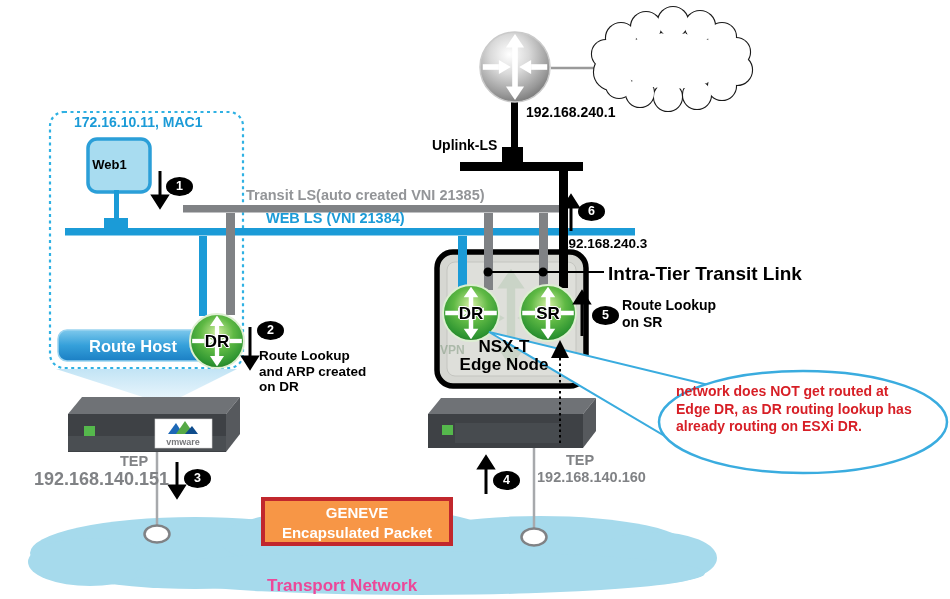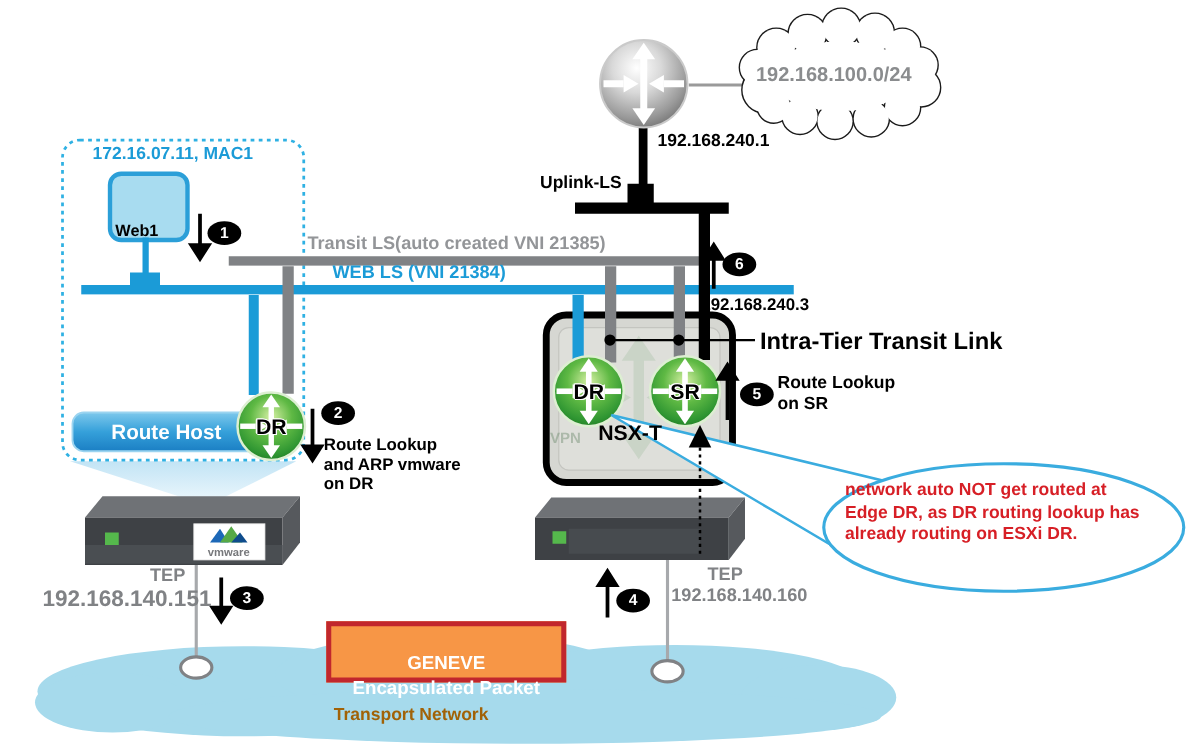--- a/index.html
+++ b/index.html
@@ -6,21 +6,21 @@
   #stage{position:relative;width:950px;height:599px;background:#fff;overflow:hidden;
          font-family:"Liberation Sans","DejaVu Sans",sans-serif;}
   #shapes{position:absolute;left:0;top:0;z-index:1;}
   .lbl{position:absolute;z-index:3;font-weight:bold;white-space:nowrap;}
   .badge{position:absolute;z-index:4;width:27px;height:19px;border-radius:50%;
          background:#000;color:#fff;font-size:12.5px;font-weight:bold;
          text-align:center;line-height:19px;}
   .outlined{text-shadow:-1px 0 #fff,1px 0 #fff,0 -1px #fff,0 1px #fff,1px 1px #fff,-1px -1px #fff;}
   .geneve{position:absolute;z-index:3;left:261px;top:497px;width:192px;height:49px;
           box-sizing:border-box;background:#F79646;border:4px solid #C1272D;
-          color:#fff;font-weight:bold;font-size:15px;text-align:center;line-height:20px;padding-top:20px;}
+          color:#fff;font-weight:bold;font-size:15px;text-align:center;line-height:20px;padding-top:2px;}
   .callout-text{position:absolute;z-index:4;left:676px;top:383px;width:270px;
           color:#D71F26;font-weight:bold;font-size:14px;line-height:17.5px;}
   .centered{text-align:center;}
 </style>
 </head>
 <body>
 
 <div id="stage">
 
 <svg id="shapes" width="950" height="599" viewBox="0 0 950 599">
@@ -201,66 +201,66 @@
         <polygon points="486,457 479,468 493,468"></polygon>
     <line x1="582" y1="336" x2="582" y2="302"></line>
         <polygon points="582,292 575,303 589,303"></polygon>
     <line x1="571" y1="231" x2="571" y2="206"></line>
         <polygon points="571,196 564,207 578,207"></polygon>
   </g>
 </svg>
 
 <div class="lbl" style="left:432px;top:137px;font-size:14px;color:#000;">Uplink-LS</div>
 <div class="lbl" style="left:526px;top:104px;font-size:14px;color:#000;">192.168.240.1</div>
-<div class="lbl centered" style="left:592px;top:52px;width:150px;font-size:16px;color:#8A8C8E;">192.168.100.0/24</div>
 
 <div class="lbl" style="left:246px;top:187px;font-size:14.5px;color:#939598;">Transit LS(auto created VNI 21385)</div>
 <div class="lbl" style="left:266px;top:210px;font-size:14.5px;color:#1B9BD7;">WEB LS (VNI 21384)</div>
 
-<div class="lbl" style="left:74px;top:114px;font-size:14px;color:#1B9BD7;">172.16.07.11, MAC1</div>
-<div class="lbl centered" style="left:88px;top:157px;width:43px;font-size:13px;color:#000;margin-top:20px;">Web1</div>
+<div class="lbl" style="left:74px;top:114px;font-size:14px;color:#1B9BD7;">172.16.10.11, MAC1</div>
+<div class="lbl centered" style="left:88px;top:157px;width:43px;font-size:13px;color:#000;">Web1</div>
 <div class="lbl centered" style="left:58px;top:337px;width:150px;font-size:16.5px;color:#fff;">Route Host</div>
 <div class="lbl centered outlined" style="left:195px;top:332px;width:44px;font-size:17px;color:#000;">DR</div>
 
 <div class="lbl" style="left:120px;top:453px;font-size:14.5px;color:#808285;">TEP</div>
 <div class="lbl" style="left:34px;top:469px;font-size:18px;color:#808285;">192.168.140.151</div>
 
 <div class="lbl centered outlined" style="left:449px;top:304px;width:44px;font-size:17px;color:#000;">DR</div>
 <div class="lbl centered outlined" style="left:526px;top:304px;width:44px;font-size:17px;color:#000;">SR</div>
 <div class="lbl" style="left:440px;top:343px;font-size:12px;color:rgba(110,140,110,0.45);z-index:2;">VPN</div>
 <div class="lbl centered" style="left:430px;top:338px;width:148px;font-size:17px;line-height:18px;color:#000;">
   <div>NSX-T</div>
+  <div>Edge Node</div>
 </div>
 <div class="lbl" style="left:561px;top:236px;font-size:13.5px;color:#000;">192.168.240.3</div>
 <div class="lbl" style="left:608px;top:263px;font-size:19px;color:#000;">Intra-Tier Transit Link</div>
 <div class="lbl" style="left:566px;top:452px;font-size:14.5px;color:#808285;">TEP</div>
 <div class="lbl" style="left:537px;top:469px;font-size:14.5px;color:#808285;">192.168.140.160</div>
 
 <div class="badge" style="left:166px;top:177px;">1</div>
 <div class="badge" style="left:257px;top:321px;">2</div>
 <div class="badge" style="left:184px;top:469px;">3</div>
 <div class="badge" style="left:493px;top:471px;">4</div>
 <div class="badge" style="left:592px;top:306px;">5</div>
 <div class="badge" style="left:578px;top:202px;">6</div>
 
 <div class="lbl" style="left:259px;top:348px;font-size:13.5px;line-height:15.5px;color:#000;">
   <div>Route Lookup</div>
-  <div>and ARP vmware</div>
+  <div>and ARP created</div>
   <div>on DR</div>
 </div>
 <div class="lbl" style="left:622px;top:297px;font-size:14px;line-height:16.5px;color:#000;">
   <div>Route Lookup</div>
   <div>on SR</div>
 </div>
 
 <div class="geneve">
   <div>GENEVE</div>
   <div>Encapsulated Packet</div>
 </div>
-<div class="lbl" style="left:267px;top:563px;font-size:14px;color:#a16207;">Transport Network</div>
+<div class="lbl" style="left:267px;top:576px;font-size:17px;color:#ec4899;">Transport Network</div>
 
 <div class="callout-text">
-  <div>network auto NOT get routed at</div>
+  <div>network does NOT get routed at</div>
   <div>Edge DR, as DR routing lookup has</div>
   <div>already routing on ESXi DR.</div>
 </div>
 
 </div>
 
 </body></html>

